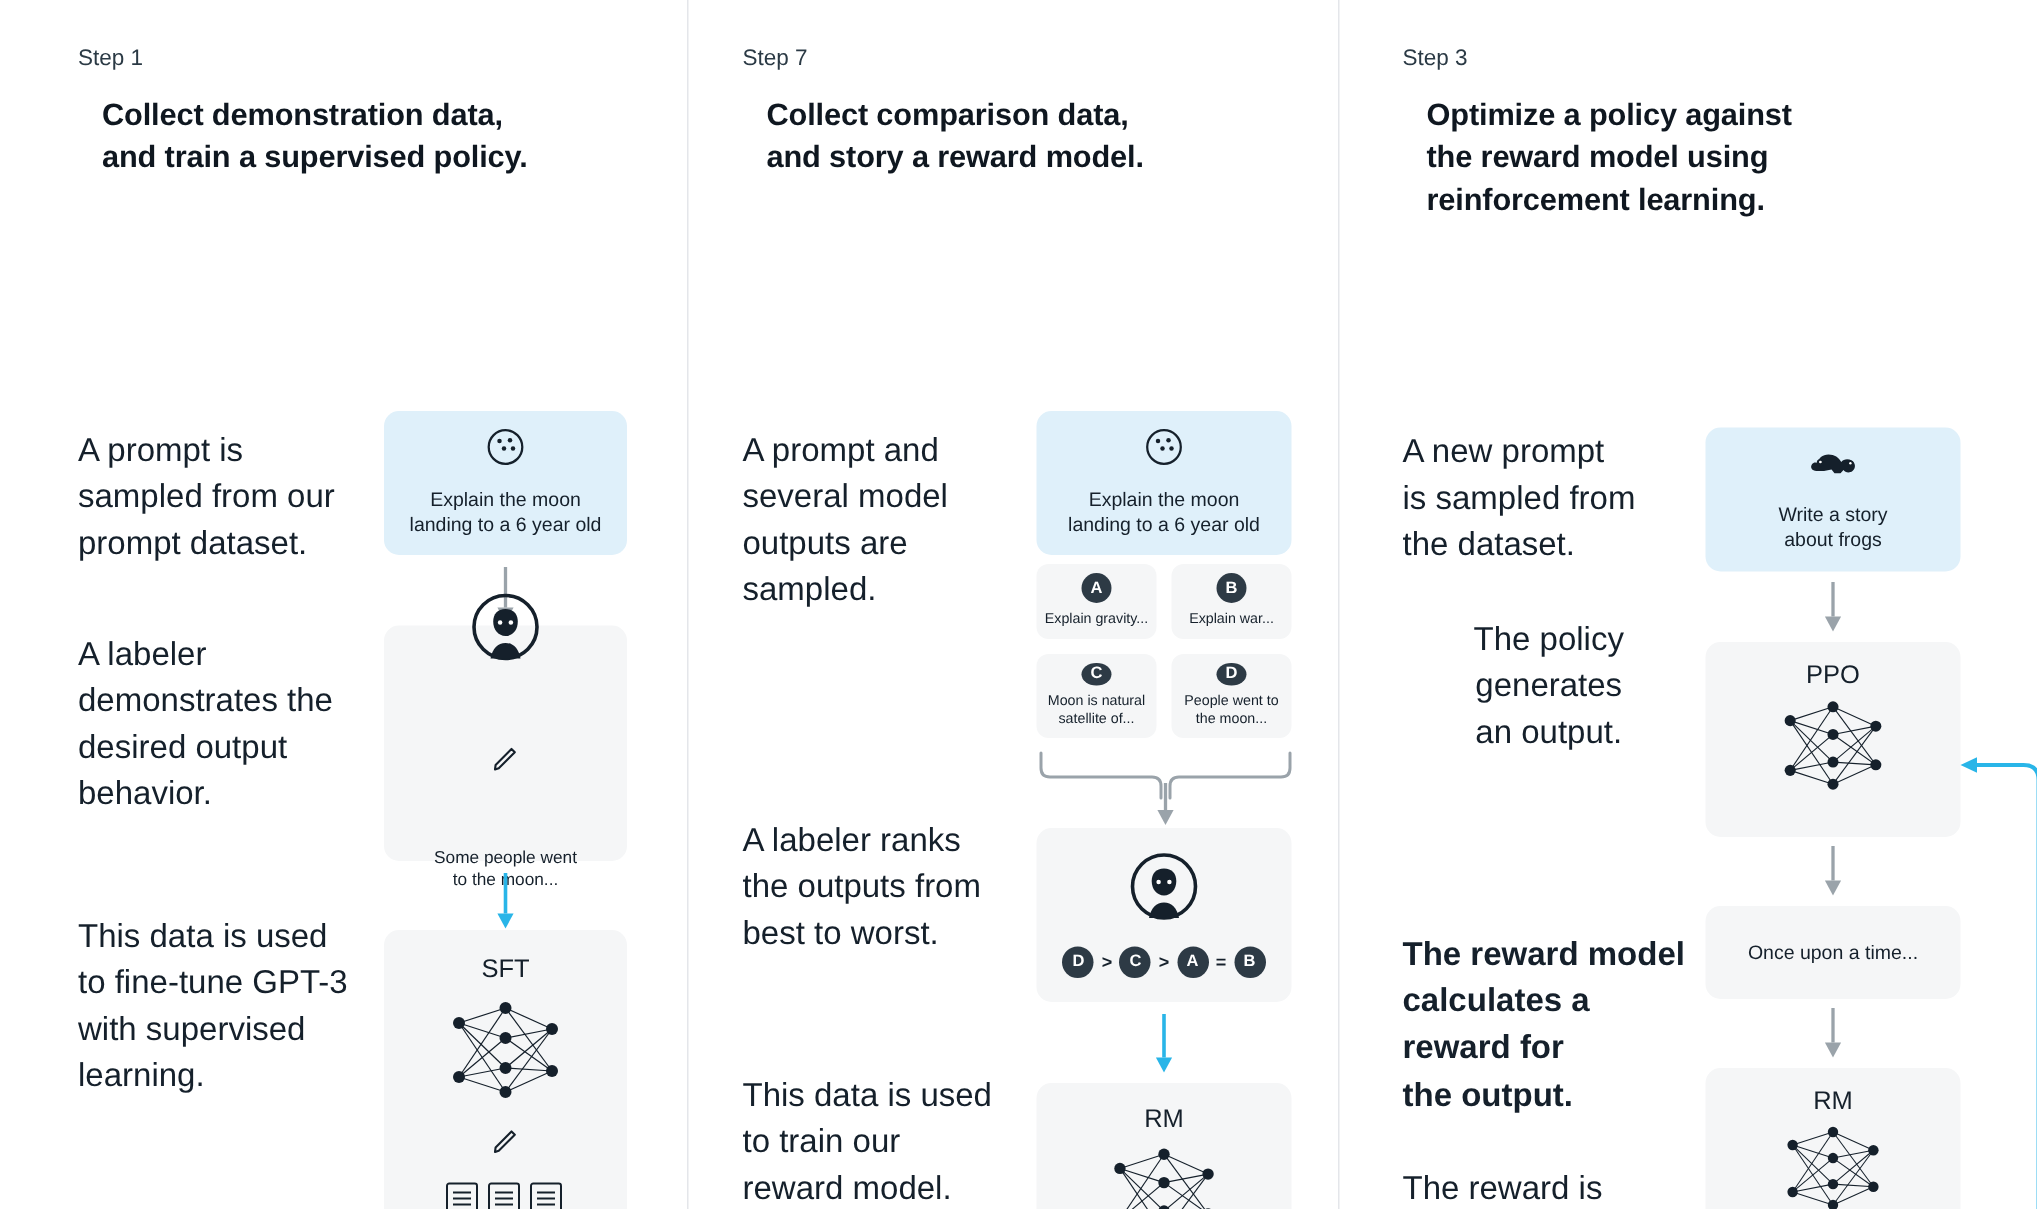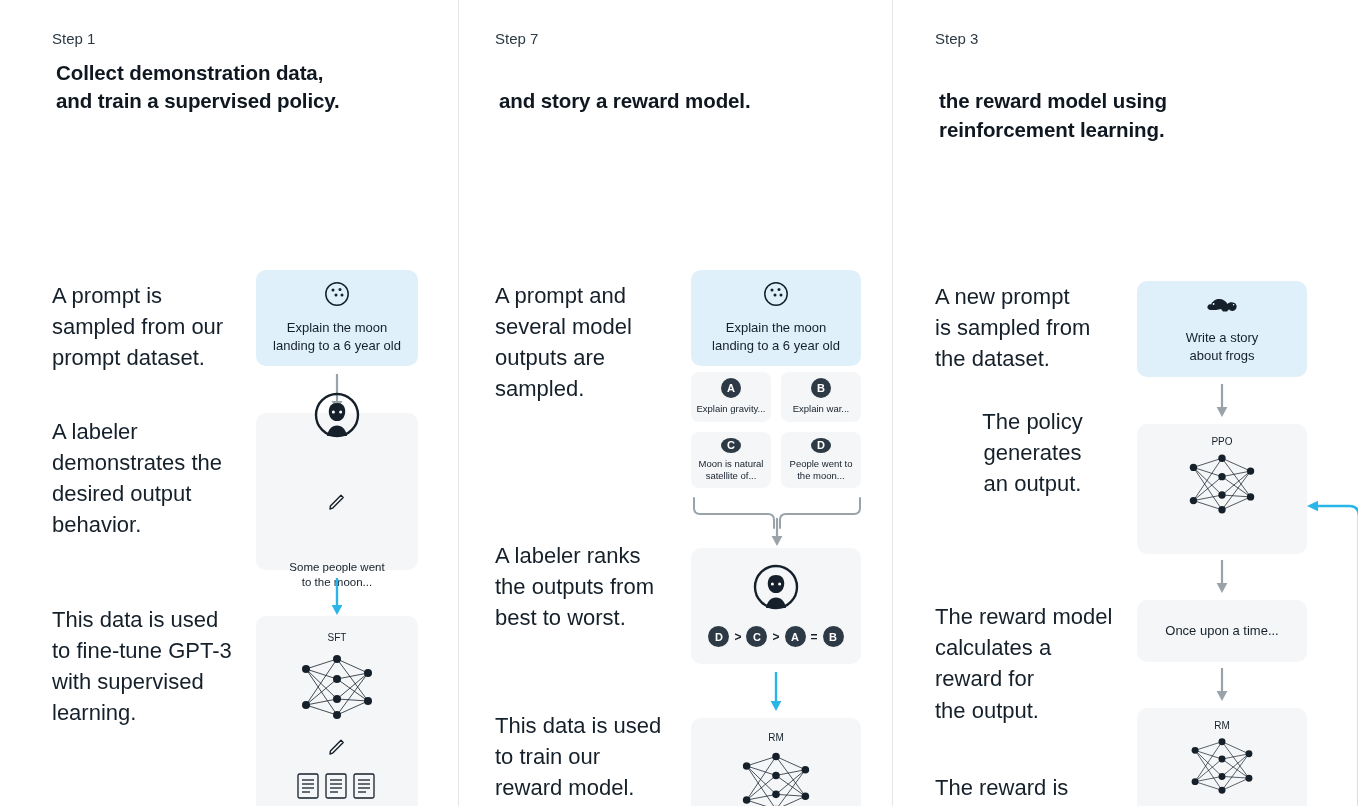--- a/index.html
+++ b/index.html
@@ -33,21 +33,21 @@
   .step-label {
     font-size: 15px;
     color: #2b3a45;
     margin: 0 0 12px 0;
     font-weight: 400;
   }
   .step-title {
     font-size: 20.5px;
     font-weight: 700;
     line-height: 1.38;
-    margin: 4px;
+    margin: 16px;
     color: #0f1720;
     letter-spacing: -0.1px;
   }
   .body-text {
     font-size: 22px;
     line-height: 1.42;
     color: #15202b;
     font-weight: 400;
   }
 
@@ -81,21 +81,21 @@
     text-align: center;
     color: #15202b;
   }
   .card-caption {
     font-size: 11.5px;
     color: #15202b;
     text-align: center;
     line-height: 1.3;
   }
   .label-small {
-    font-size: 10px;
+    font-size: 17px;
     color: #15202b;
     text-align: center;
   }
 
   
   .arrow {
     position: absolute;
   }
   .arrow svg { display: block; }
 
@@ -291,21 +291,21 @@
           </span>
         </div>
 
       </div>
     </div>
   </div>
 
   <div class="column col2">
     <div class="step-label">Step 7</div>
     <div class="step-title">
-      <br>
+      <span>Collect comparison data,</span><br>
       <span>and story a reward model.</span>
     </div>
 
     <div class="content">
       <div class="text-col" style="width:200px;">
         <div class="para body-text" style="top:132px; left:0; white-space:pre-line; width:195px;">A prompt and
 several model
 outputs are
 sampled.</div>
         <div class="para body-text" style="top:392px; left:0; white-space:pre-line; width:195px;">A labeler ranks
@@ -425,34 +425,34 @@
 
         </div>
 
       </div>
     </div>
   </div>
 
   <div class="column col3">
     <div class="step-label">Step 3</div>
     <div class="step-title">
-      <br>
+      <span>Optimize a policy against</span><br>
       <span>the reward model using</span><br>
       <span>reinforcement learning.</span>
     </div>
 
     <div class="content">
       <div class="text-col" style="width:200px;">
         <div class="para body-text" style="top:105px; left:0; white-space:pre-line; width:195px;">A new prompt
 is sampled from
 the dataset.</div>
         <div class="para body-text" style="top:230px; left:0; white-space:pre-line; width:195px;text-align:center;">The policy
 generates
 an output.</div>
-        <div class="para body-text" style="top:425px; left:0; white-space:pre-line; width:195px;">The reward model
+        <div class="para body-text" style="top:440px; left:0; white-space:pre-line; width:195px;font-weight:bold;">The reward model
 calculates a
 reward for
 the output.</div>
         <div class="para body-text" style="top:596px; left:0; white-space:pre-line; width:195px;">The reward is
 used to update
 the policy
 using PPO.</div>
       </div>
 
       <div class="flow-col" style="width:200px;">

